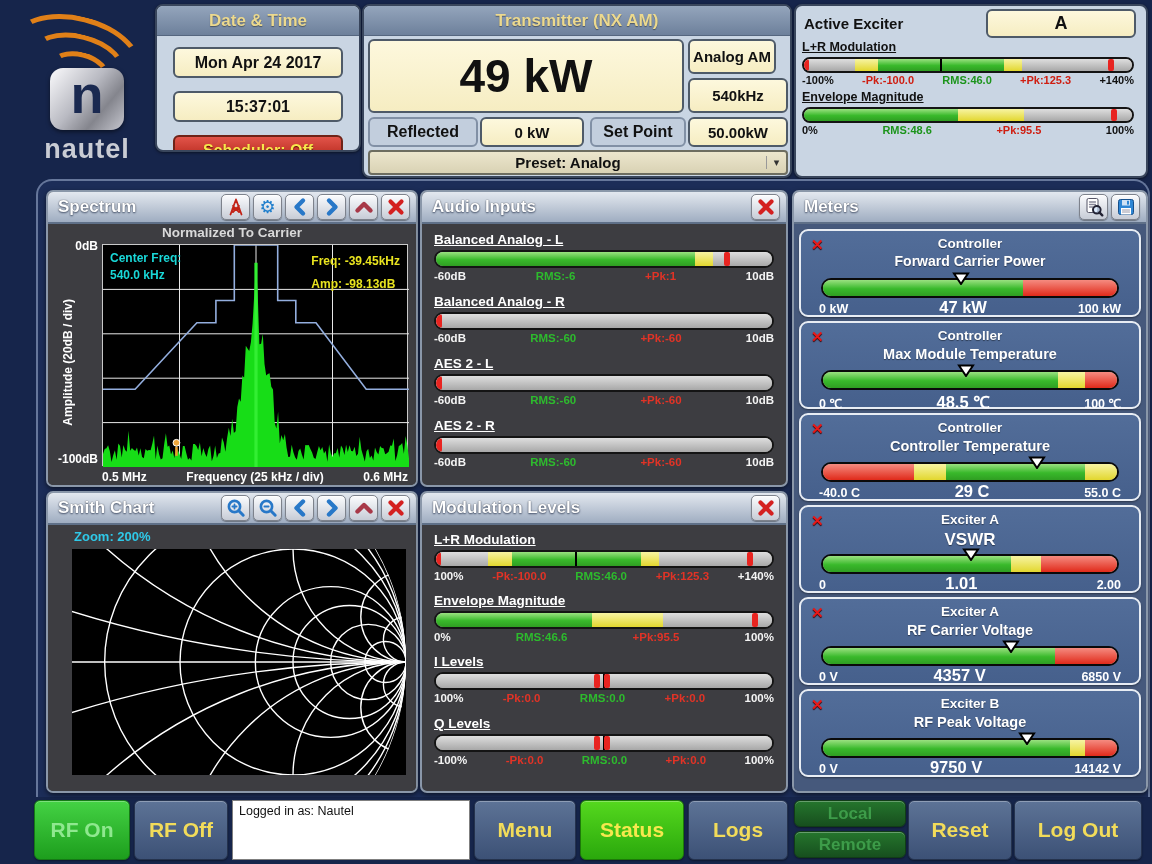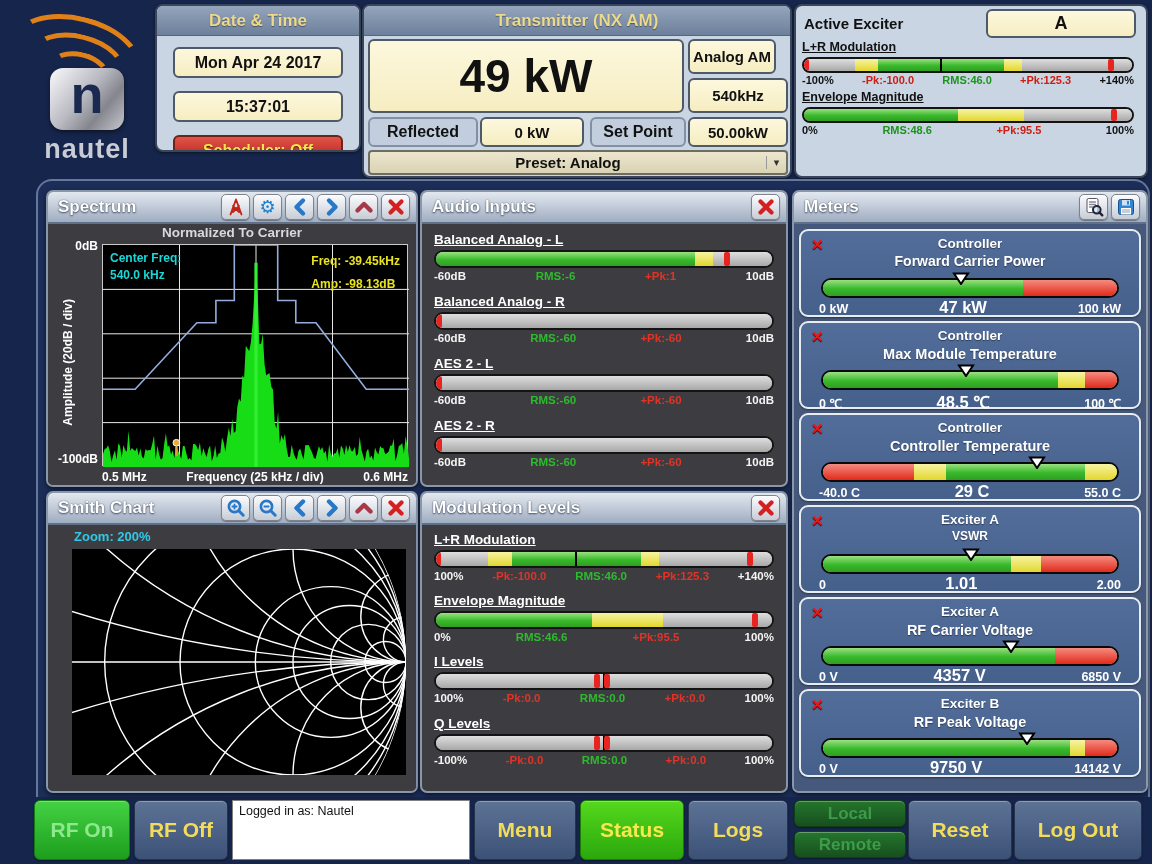--- a/index.html
+++ b/index.html
@@ -583,21 +583,21 @@
             <div class="mscale">
               <span>-40.0 C</span>
               <span class="mid">29 C</span>
               <span>55.0 C</span>
             </div>
           </div>
           <div class="mcard">
             <span class="mx">✕</span>
             <div class="mtitle">
               <div>Exciter A</div>
-              <div style="font-size:12px">VSWR</div>
+              <div style="font-size:17px">VSWR</div>
             </div>
             <div class="mbar">
               <div class="seg seg-green" style="left: 0%; width: 64%;"></div>
               <div class="seg seg-yellow" style="left: 64%; width: 10%;"></div>
               <div class="seg seg-red" style="left: 74%; width: 26%;"></div>
             </div>
             <div class="mptr" style="left: calc(50.5% - 9.2px);"><svg width="18" height="13" viewBox="0 0 18 13">
                 <polygon points="2,1.5 16,1.5 9,12" fill="#fff" stroke="#000" stroke-width="2"></polygon>
               </svg></div>
             <div class="mscale">

